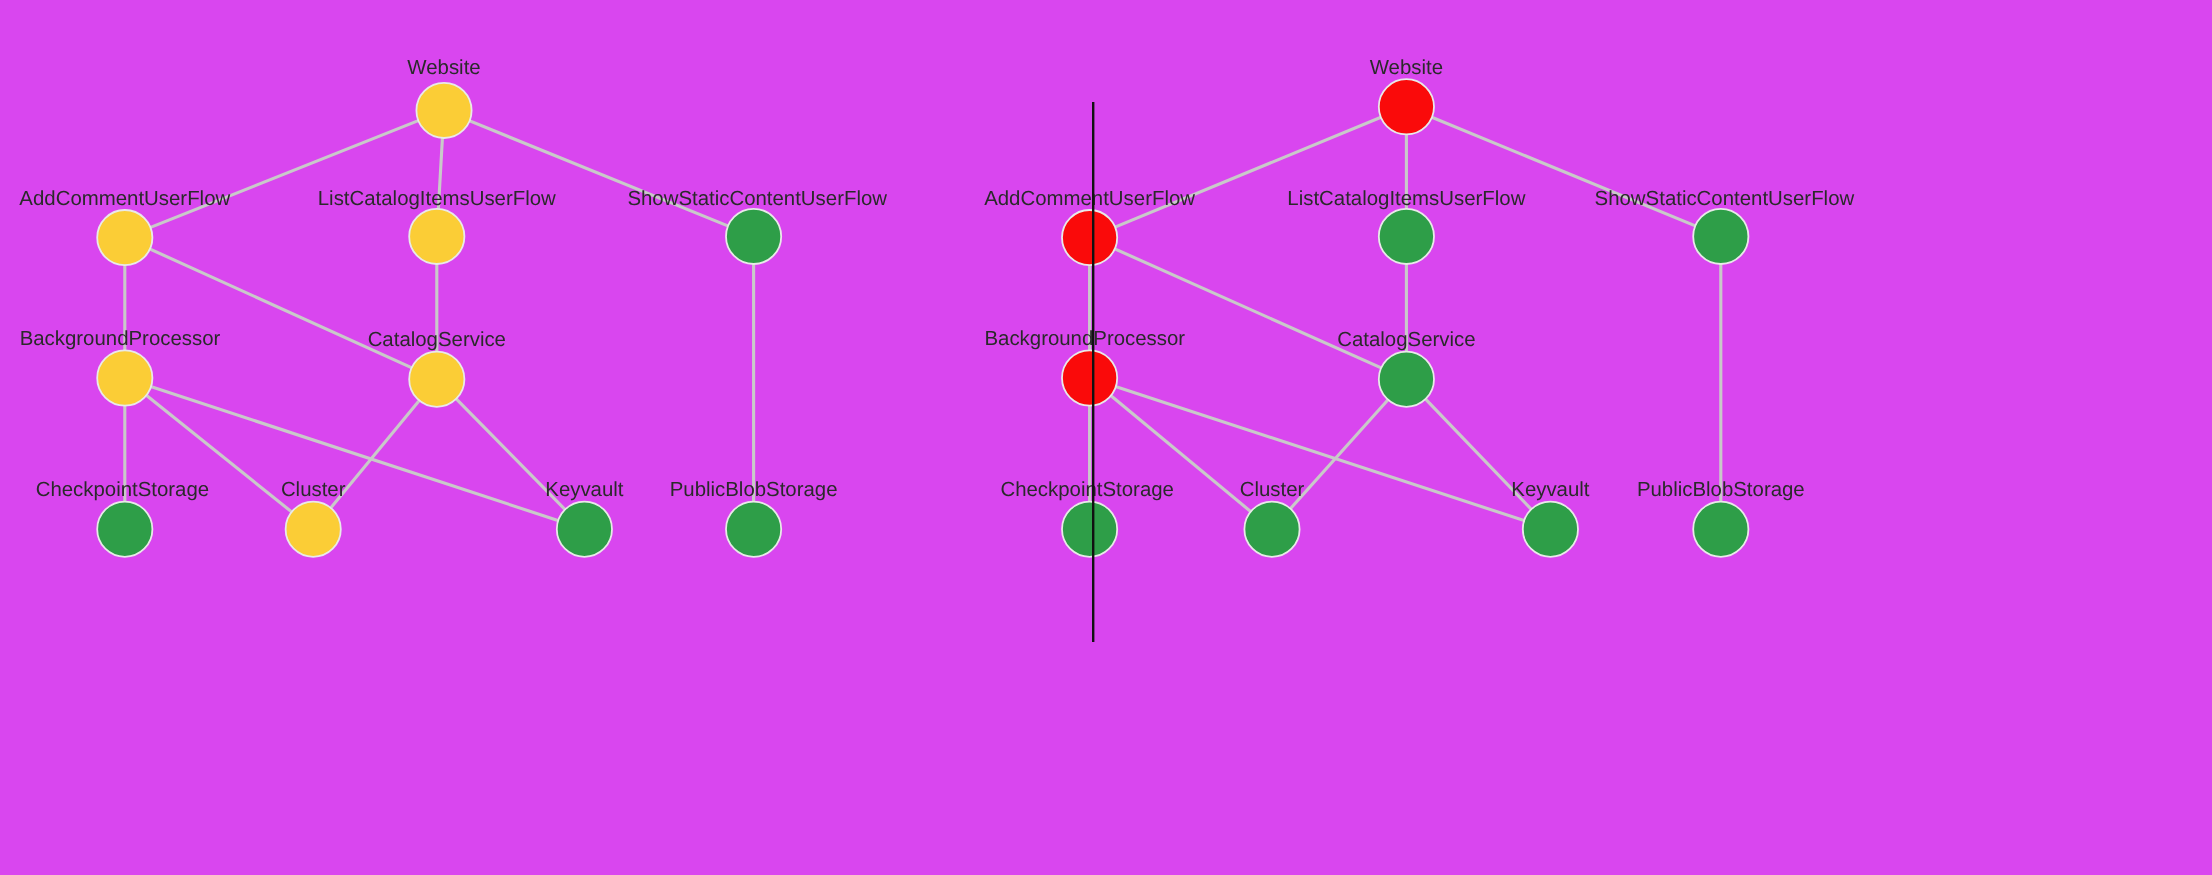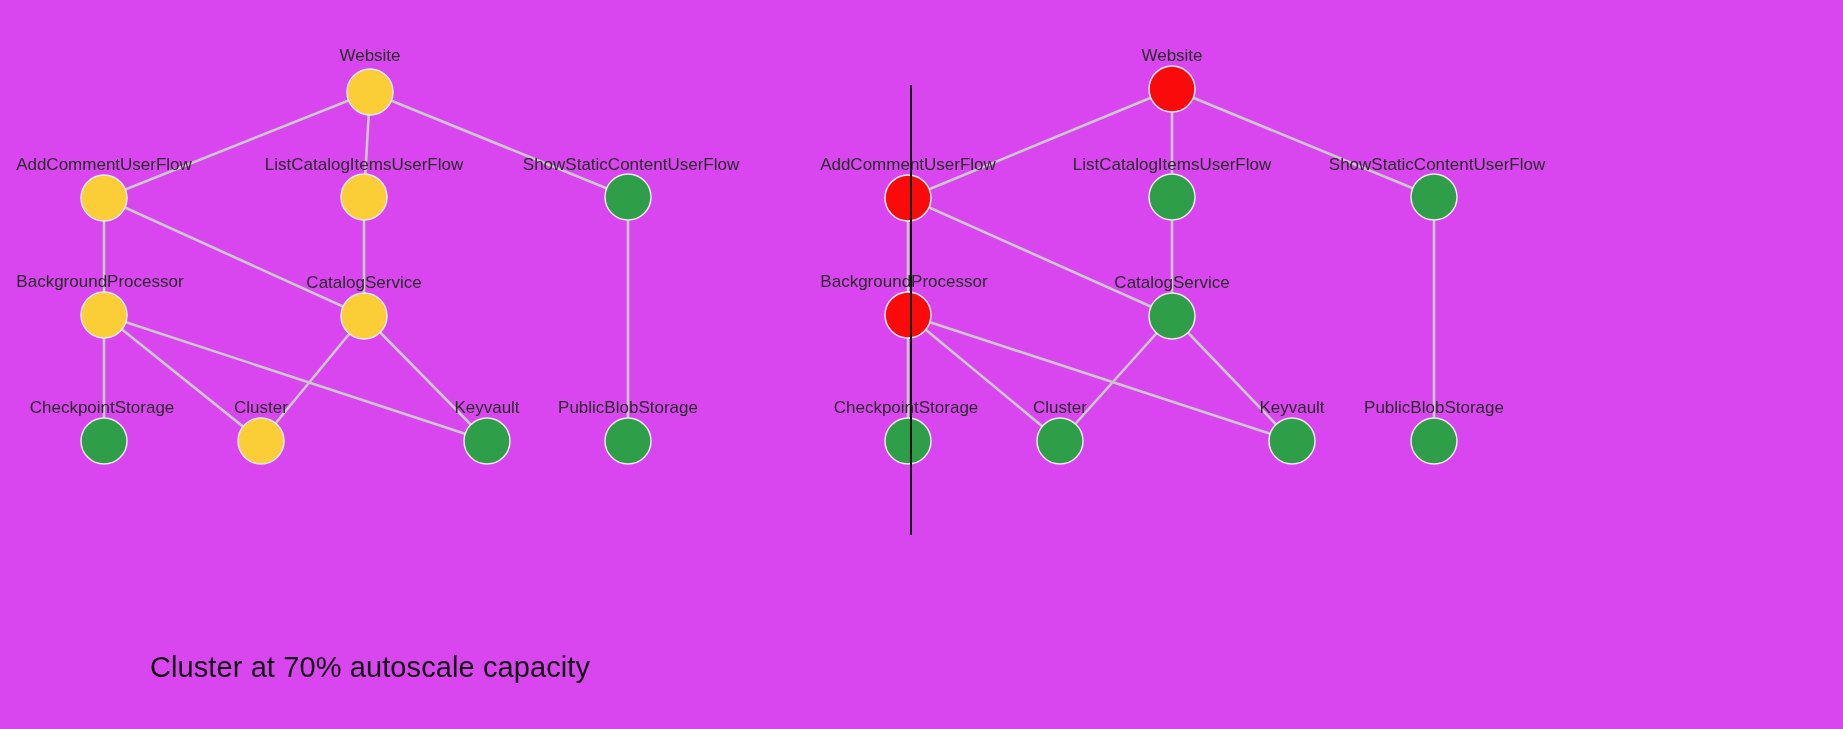--- a/index.html
+++ b/index.html
@@ -144,16 +144,15 @@
           <circle class="node-circle" cx="908" cy="441" r="23" fill="#2E9E48" stroke="#E9E9E9"></circle>
           <circle class="node-circle" cx="1060" cy="441" r="23" fill="#2E9E48" stroke="#E9E9E9"></circle>
           <circle class="node-circle" cx="1292" cy="441" r="23" fill="#2E9E48" stroke="#E9E9E9"></circle>
           <circle class="node-circle" cx="1434" cy="441" r="23" fill="#2E9E48" stroke="#E9E9E9"></circle>
         </g>
       </g>
     </svg>
 
   <div class="panel-divider" id="panel-divider" style="left: 910px; top: 85px; height: 450px; width: 2px; background: rgb(17, 17, 17);"></div>
 
-  <div class="caption" id="caption-left" style="left: 0px; top: 651px; width: auto; text-align: left; transform: translateX(370px) translateX(-50%); margin-left: 0px; white-space: nowrap; color: rgb(17, 17, 17);">Cluster at 70% autoscale capacity</div>
 
 
 </div>
 
 </body></html>

